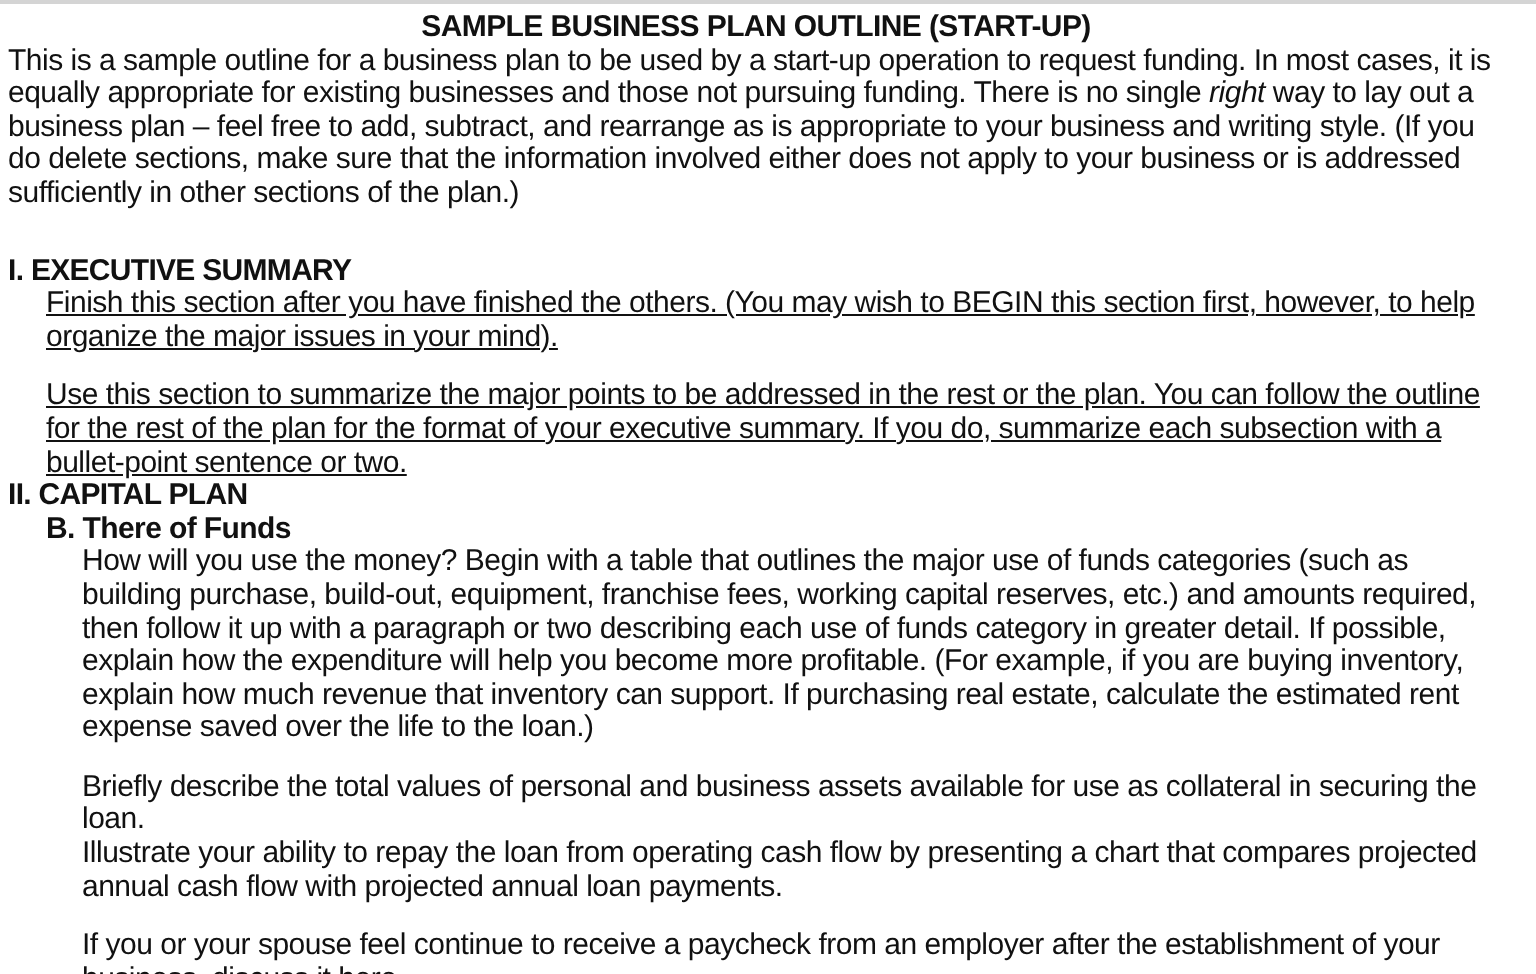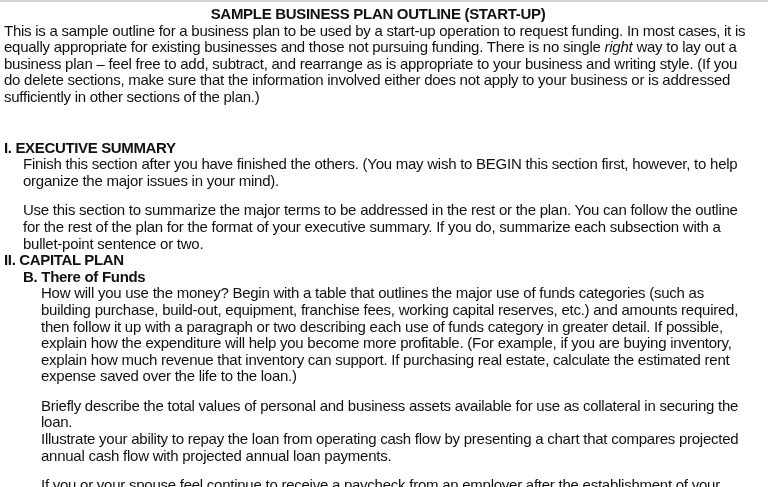--- a/index.html
+++ b/index.html
@@ -8,43 +8,43 @@
     background: #ffffff;
     font-family: "Liberation Sans", sans-serif;
     color: #111111;
     position: relative;
   }
   .topline { position: absolute; left: 0; top: 0; width: 768px; height: 2px; background: #d4d4d4; }
   .doc { position: absolute; left: 4px; top: 6px; width: 748px; font-size: 15px; line-height: 16.6px; letter-spacing: -0.25px; }
   .title { text-align: center; font-weight: bold; margin: 0; padding-top: 0; letter-spacing: -0.3px; }
   .intro { margin: 12px 0 0 0; }
   .section-heading { font-weight: bold; margin: 0; letter-spacing: -0.35px; }
-  .sec1 { margin-top: 34px; }
+  .sec1 { margin-top: 22px; }
   .sec2 { }
-  .indent1 { padding-left: 19px; }
+  .indent1 { padding-left: 19px; text-decoration: underline; }
   .indent2 { padding-left: 37px; }
   .para { margin: 0; }
   .gap { margin-top: 13px; }
   .sub-heading { font-weight: bold; margin: 0; padding-left: 19px; letter-spacing: -0.3px; }
   em { font-style: italic; text-align: right; }
 </style>
 </head>
 <body>
 
 <div class="topline"></div>
 
 <div class="doc">
   <p class="title">SAMPLE BUSINESS PLAN OUTLINE (START-UP)</p>
 
   <p class="para intro"><span>This is a sample outline for a business plan to be used by a start-up operation to request funding. In most cases, it is equally appropriate for existing businesses and those not pursuing funding. There is no single </span><em>right</em><span> way to lay out a business plan – feel free to add, subtract, and rearrange as is appropriate to your business and writing style. (If you do delete sections, make sure that the information involved either does not apply to your business or is addressed sufficiently in other sections of the plan.)</span></p>
 
   <div class="section sec1">
     <p class="section-heading">I. EXECUTIVE SUMMARY</p>
     <p class="para indent1">Finish this section after you have finished the others. (You may wish to BEGIN this section first, however, to help organize the major issues in your mind).</p>
-    <p class="para indent1 gap">Use this section to summarize the major terms to be addressed in the rest or the plan. You can follow the outline for the rest of the plan for the format of your executive summary. If you do, summarize each subsection with a bullet-point sentence or two.</p>
+    <p class="para indent1 gap">Use this section to summarize the major points to be addressed in the rest or the plan. You can follow the outline for the rest of the plan for the format of your executive summary. If you do, summarize each subsection with a bullet-point sentence or two.</p>
   </div>
 
   <div class="section sec2">
     <p class="section-heading">II. CAPITAL PLAN</p>
 
 
     <div>
       <p class="sub-heading">B. There of Funds</p>
       <p class="para indent2">How will you use the money? Begin with a table that outlines the major use of funds categories (such as building purchase, build-out, equipment, franchise fees, working capital reserves, etc.) and amounts required, then follow it up with a paragraph or two describing each use of funds category in greater detail. If possible, explain how the expenditure will help you become more profitable. (For example, if you are buying inventory, explain how much revenue that inventory can support. If purchasing real estate, calculate the estimated rent expense saved over the life to the loan.)</p>
     </div>

